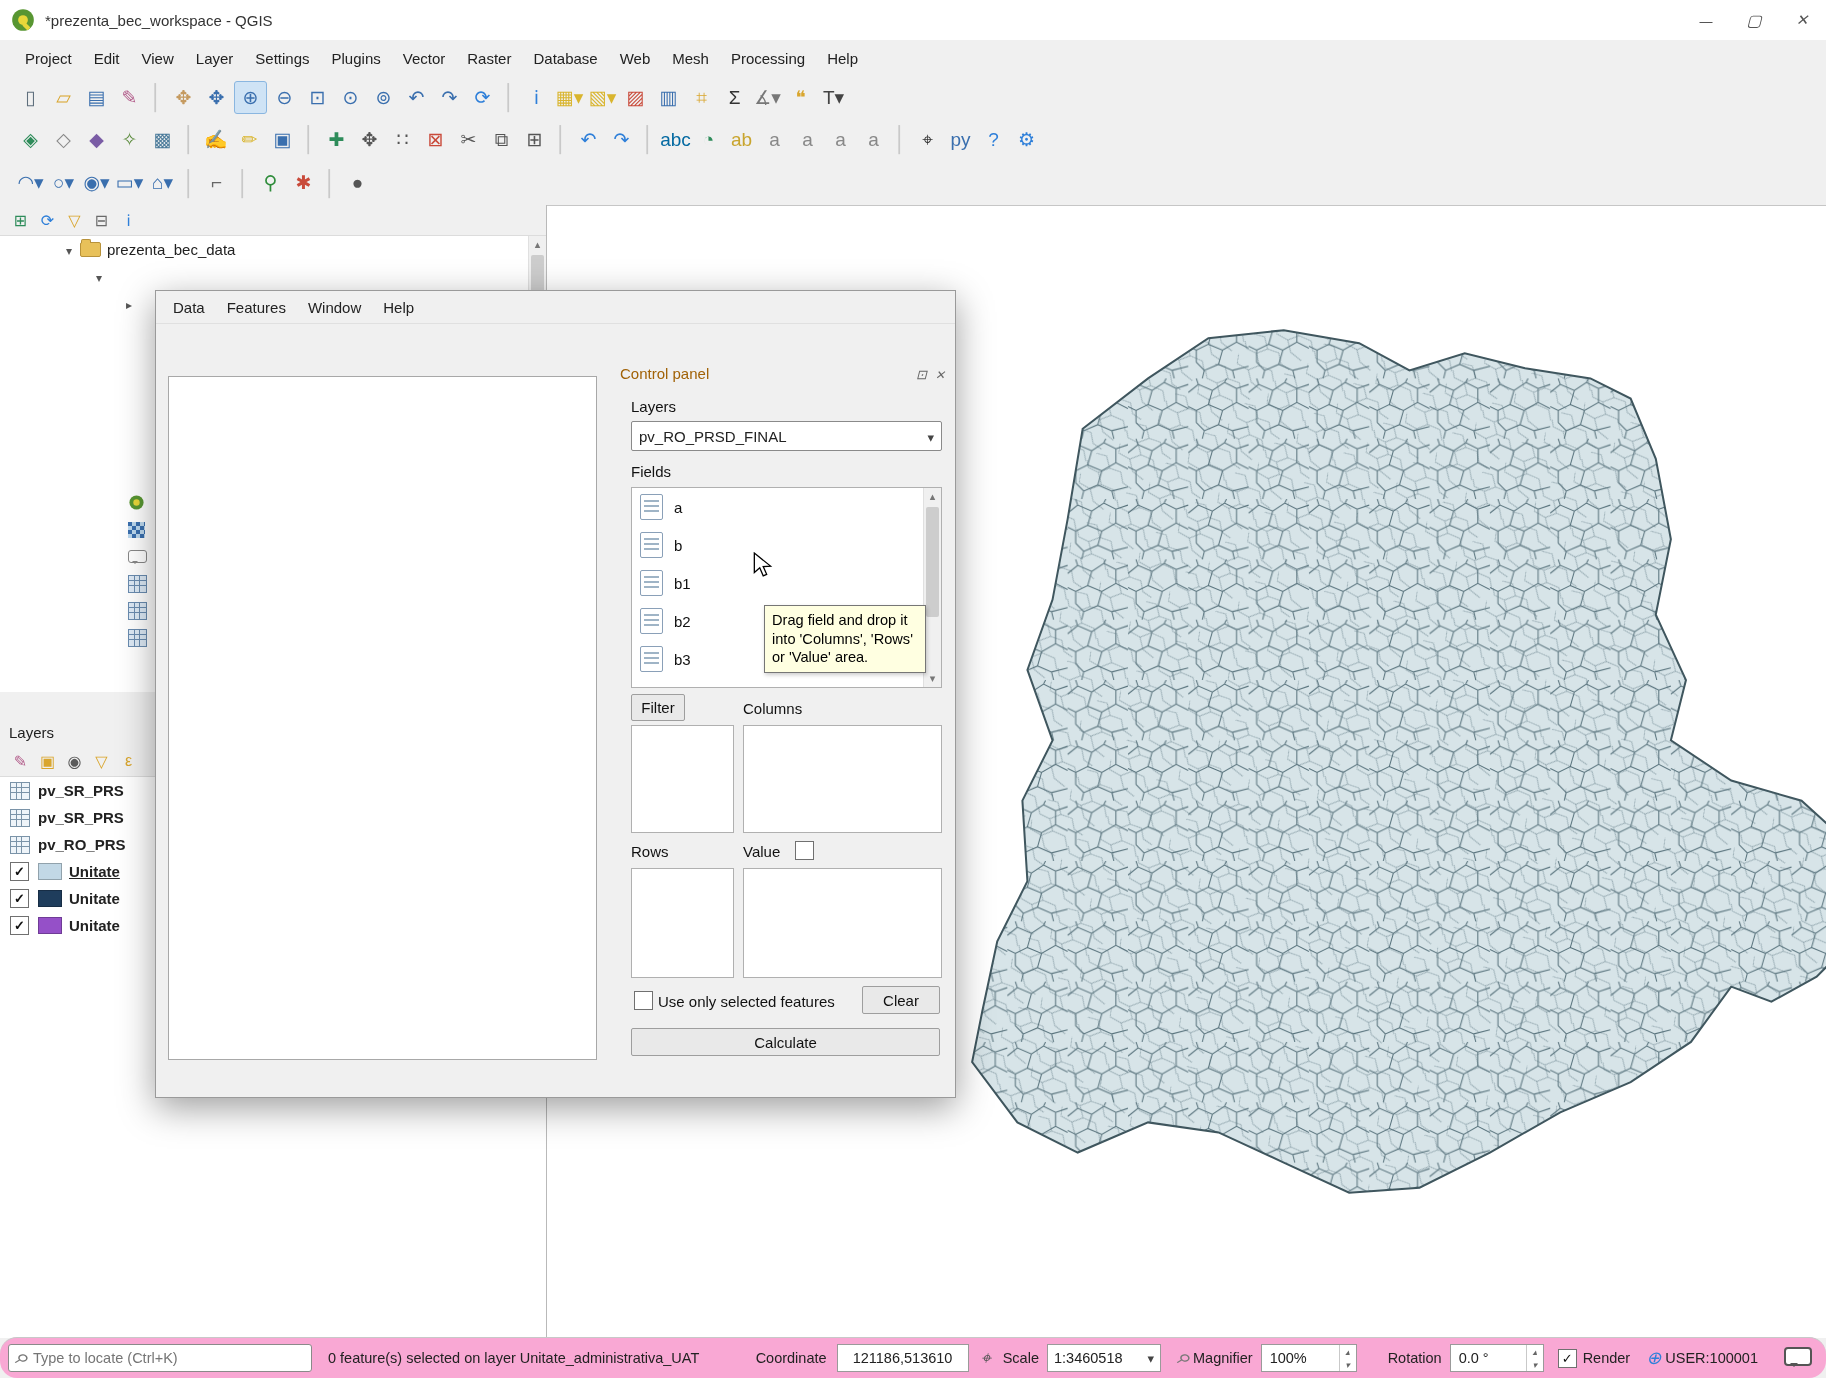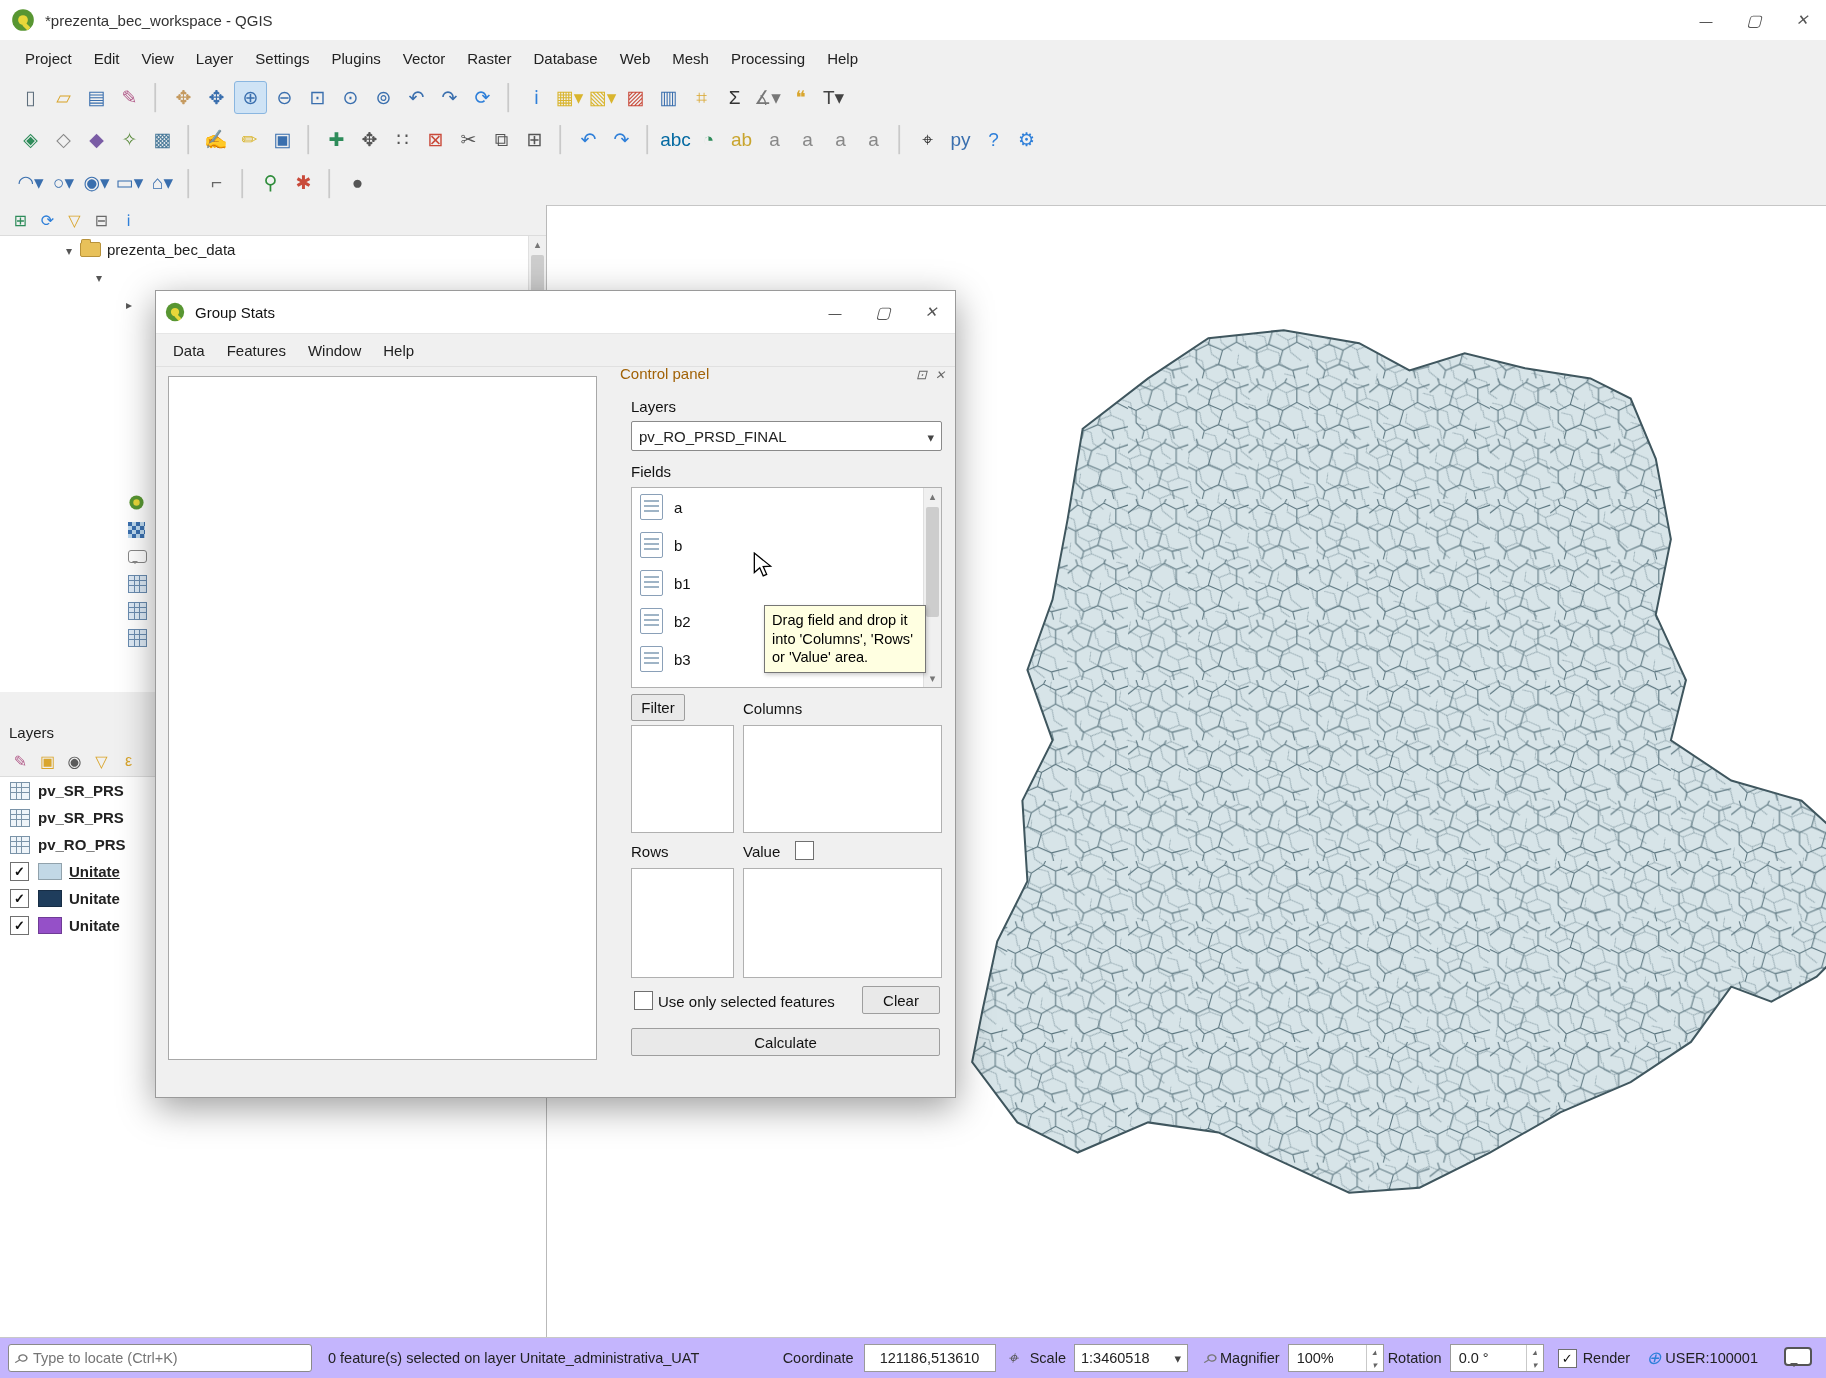--- a/index.html
+++ b/index.html
@@ -109,22 +109,22 @@
        font-family:"Liberation Sans",sans-serif;font-size:15px;color:#111;
        display:flex;align-items:center;justify-content:center;}
   .dropbox{position:absolute;background:#fff;border:1px solid #b0b0b0;}
   .dialog .cb{position:absolute;}
   .tooltip{position:absolute;left:608px;top:314px;width:146px;background:#ffffe1;border:1px solid #767676;
            padding:5px 7px;font-size:14.6px;line-height:1.28;color:#000;z-index:40;box-shadow:1px 2px 4px rgba(0,0,0,.2);}
 
   .cursor{position:absolute;left:752px;top:552px;z-index:50;pointer-events:none;}
 
   
-  .statusbar{position:absolute;left:0;right:0;bottom:0;height:40px;background:#c4b5fd;
-             border-top:1px solid #c8c8c8;display:flex;align-items:center;font-size:14.5px;}
+  .statusbar{position:absolute;left:0;right:0;bottom:0;height:40px;background:#f9a8d4;
+             border-top:1px solid #c8c8c8;display:flex;align-items:center;font-size:14.5px;border-radius:17px;}
   .locate{margin-left:8px;width:290px;height:26px;background:#fff;border:1px solid #8a8a8a;
           border-radius:3px;display:flex;align-items:center;padding:0 6px;gap:5px;}
   .locate input{border:none;outline:none;flex:1;font:14.5px "Liberation Sans",sans-serif;color:#333;background:transparent;}
   .ic-mag::after{content:"⚲";color:#777;font-size:15px;display:inline-block;transform:rotate(45deg);}
   .sb-text{margin-left:16px;color:#222;white-space:nowrap;}
   .sb-lbl{white-space:nowrap;color:#222;}
   .coordbox{width:126px;height:24px;background:#fff;border:1px solid #9a9a9a;text-align:center;
             font:14.5px "Liberation Sans",sans-serif;color:#222;margin-left:10px;}
   .sb-combo{width:100px;height:26px;background:#fff;border:1px solid #9a9a9a;display:flex;
             align-items:center;padding:0 6px;margin-left:8px;}
@@ -374,41 +374,20 @@
       </div>
       <div class="lyr-row" data-name="layer-row">
         <span class="cb checked" data-name="layer-visibility-checkbox"></span>
         <span class="swatch" data-name="layer-color-swatch" style="background: rgb(149, 80, 200);"></span>
         <span data-name="layer-label">Unitate</span>
       </div>
     </div>
   </div>
 
   <div class="dialog" data-name="group-stats-dialog">
-    <div class="dlg-titlebar" data-name="dialog-titlebar">
-      <span class="applogo small" data-name="group-stats-icon">
-        <svg viewBox="0 0 24 24">
-            <circle cx="12" cy="12" r="10" fill="#589632"></circle>
-            <circle cx="12" cy="12" r="4.5" fill="#e8d73a"></circle>
-            <rect x="14" y="14" width="7" height="4" rx="1" transform="rotate(45 14 14)" fill="#e8d73a"></rect>
-          </svg>
-      </span>
-      <span class="dlg-title" data-name="dialog-title">Group Stats</span>
-      <span class="winbtns" data-name="dialog-controls">
-        <span class="wbtn" data-name="minimize-icon">
-            <i class="ic-min"></i>
-          </span>
-        <span class="wbtn" data-name="maximize-icon">
-            <i class="ic-max"></i>
-          </span>
-        <span class="wbtn" data-name="close-icon">
-            <i class="ic-close"></i>
-          </span>
-      </span>
-    </div>
     <div class="dlg-menubar" data-name="dialog-menubar">
 
     <span class="menu-item" data-name="dialog-menu-item">Data</span>
         <span class="menu-item" data-name="dialog-menu-item">Features</span>
         <span class="menu-item" data-name="dialog-menu-item">Window</span>
         <span class="menu-item" data-name="dialog-menu-item">Help</span>
       </div>
 
     <div class="results" data-name="results-area"></div>
 
@@ -500,21 +479,21 @@
     </div>
     <i class="ic-mag" style="margin-left:16px;" data-name="magnifier-icon"></i>
     <span class="sb-lbl" style="margin-left:5px;" data-name="magnifier-label">Magnifier</span>
     <div class="spin" style="width:94px;" data-name="magnifier-spinbox">
       <span class="val" data-name="magnifier-value">100%</span>
       <span class="spin-btns">
           <i class="spin-up" data-name="spin-up-icon"></i>
           <i class="spin-dn" data-name="spin-down-icon"></i>
         </span>
     </div>
-    <span class="sb-lbl" style="margin-left:4px;" data-name="rotation-label">Rotation</span>
+    <span class="sb-lbl" style="margin-left:31px;" data-name="rotation-label">Rotation</span>
     <div class="spin" style="width:92px;" data-name="rotation-spinbox">
       <span class="val" data-name="rotation-value">0.0 °</span>
       <span class="spin-btns">
           <i class="spin-up" data-name="spin-up-icon"></i>
           <i class="spin-dn" data-name="spin-down-icon"></i>
         </span>
     </div>
     <span class="cb checked" style="margin-left:14px;" data-name="render-checkbox"></span>
     <span class="sb-lbl" style="margin-left:6px;" data-name="render-label">Render</span>
     <i class="ic-globe" style="margin-left:16px;" data-name="globe-icon"></i>

